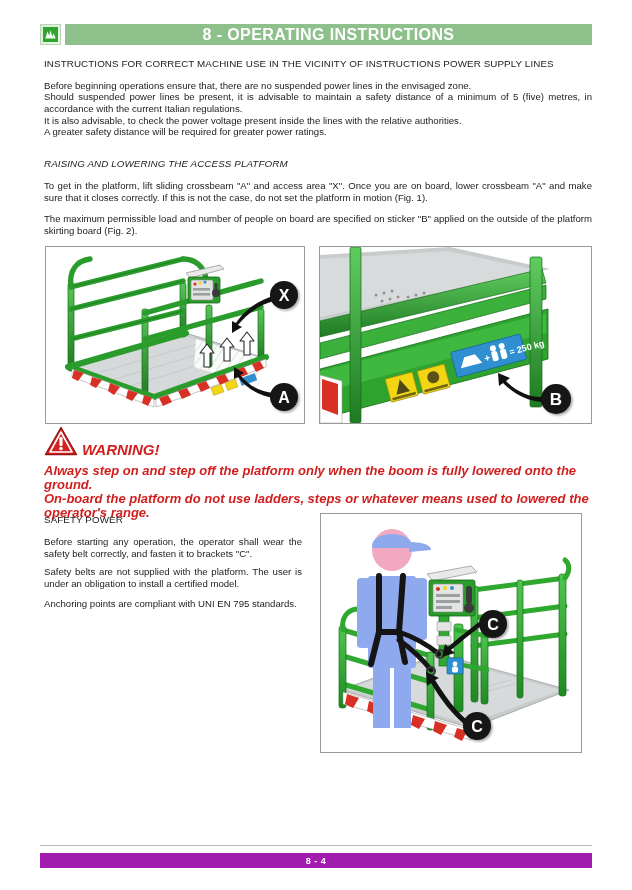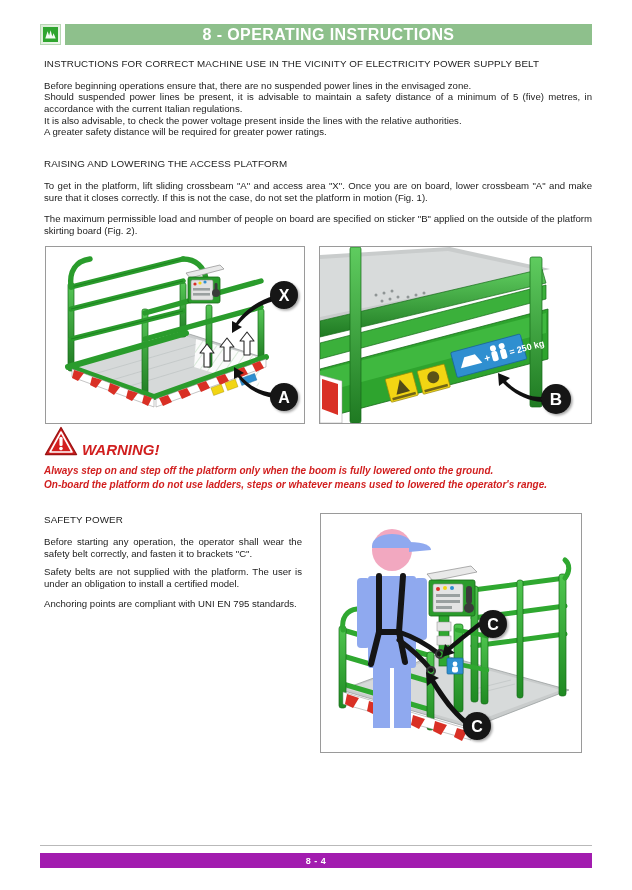--- a/index.html
+++ b/index.html
@@ -92,21 +92,21 @@
   .warn-row { display: flex; align-items: flex-end; height: 30px; }
   .warn-word {
     font-size: 15px;
     font-weight: bold;
     font-style: italic;
     color: #d11f1f;
     margin-left: 4px;
     padding-bottom: 2px;
   }
   .warn-line {
-    font-size: 10px;
+    font-size: 13px;
     font-weight: bold;
     font-style: italic;
     color: #d11f1f;
     line-height: 14px;
   }
 
   
   .foot-rule {
     position: absolute;
     left: 40px;
@@ -139,28 +139,28 @@
   <div class="header">
     <div class="header-logo">
       <svg width="15" height="15" viewBox="0 0 15 15" aria-hidden="true">
         <rect x="0" y="0" width="15" height="15" fill="#2fa52f"></rect>
         <path d="M2.3 11.4 L4.6 4.2 L6.1 8.4 L7.6 3.2 L9.3 9.6 L10.6 6.2 L12.7 11.4 Z" fill="#ffffff" opacity="0.95"></path>
       </svg>
     </div>
     <div class="header-bar">8 - OPERATING INSTRUCTIONS</div>
   </div>
 
-  <div class="sect-title" style="top:58px;">INSTRUCTIONS FOR CORRECT MACHINE USE IN THE VICINITY OF ELECTRICITY POWER SUPPLY BELT</div>
+  <div class="sect-title" style="top:58px;">INSTRUCTIONS FOR CORRECT MACHINE USE IN THE VICINITY OF INSTRUCTIONS POWER SUPPLY LINES</div>
 
   <div class="txt" style="top:80px;">Before beginning operations ensure that, there are no suspended power lines in the envisaged zone.</div>
   <div class="txt just" style="top:91px;">Should suspended power lines be present, it is advisable to maintain a safety distance of a minimum of 5 (five) metres, in accordance with the current Italian regulations.</div>
   <div class="txt" style="top:115px;">It is also advisable, to check the power voltage present inside the lines with the relative authorities.</div>
   <div class="txt" style="top:126px;">A greater safety distance will be required for greater power ratings.</div>
 
-  <div class="sect-title" style="top:158px;">RAISING AND LOWERING THE ACCESS PLATFORM</div>
+  <div class="sect-title" style="top:158px;font-style:italic;">RAISING AND LOWERING THE ACCESS PLATFORM</div>
 
   <div class="txt just" style="top:180px;">To get in the platform, lift sliding crossbeam "A" and access area "X". Once you are on board, lower crossbeam "A" and make sure that it closes correctly. If this is not the case, do not set the platform in motion (Fig. 1).</div>
   <div class="txt just" style="top:213px;">The maximum permissible load and number of people on board are specified on sticker "B" applied on the outside of the platform skirting board (Fig. 2).</div>
 
   <div class="figbox" style="left:45px; top:246px; width:260px; height:178px;">
     <svg width="258" height="176" viewBox="0 0 258 176" aria-hidden="true">
       <defs>
         <linearGradient id="g1" x1="0" y1="0" x2="0" y2="1">
           <stop offset="0" stop-color="#56c756"></stop>
             <stop offset="1" stop-color="#1f7a22"></stop>

